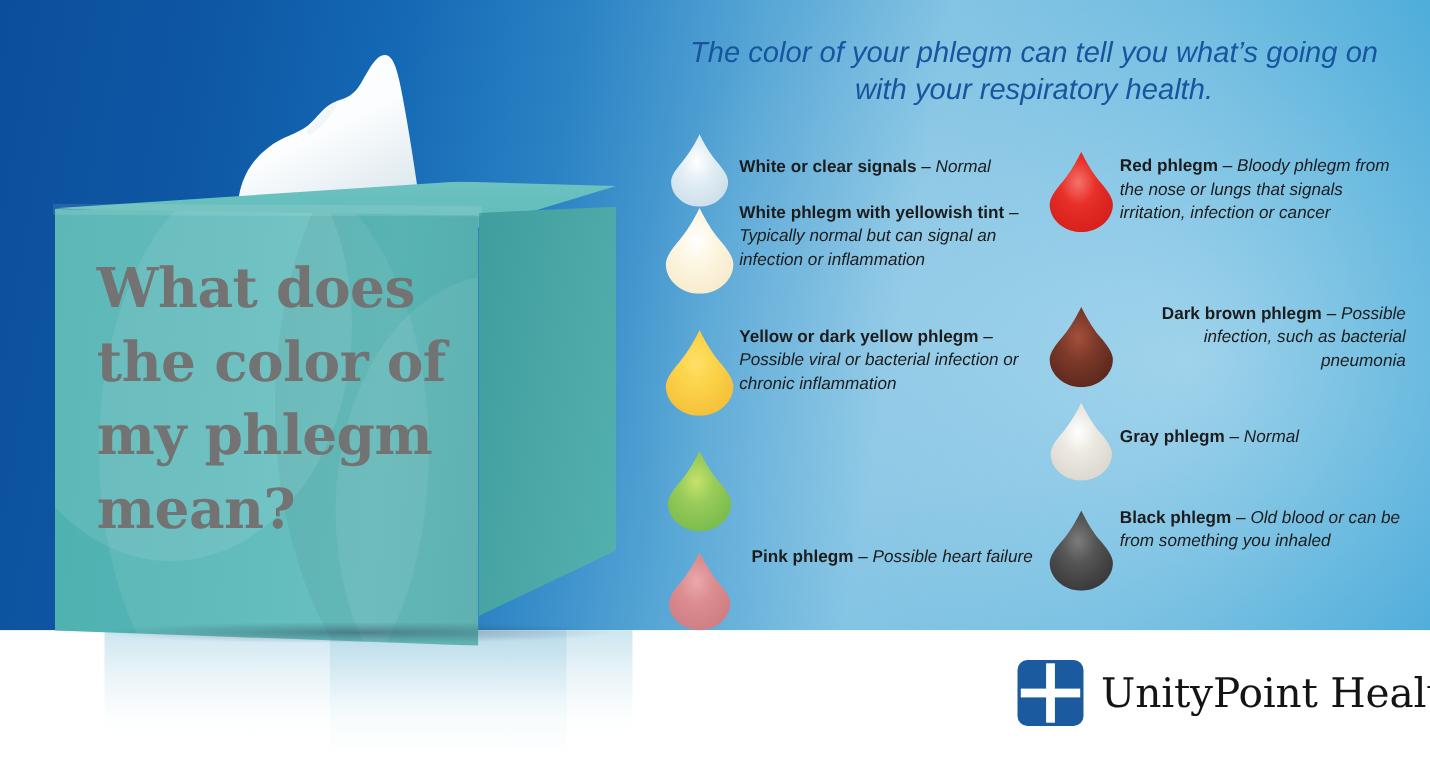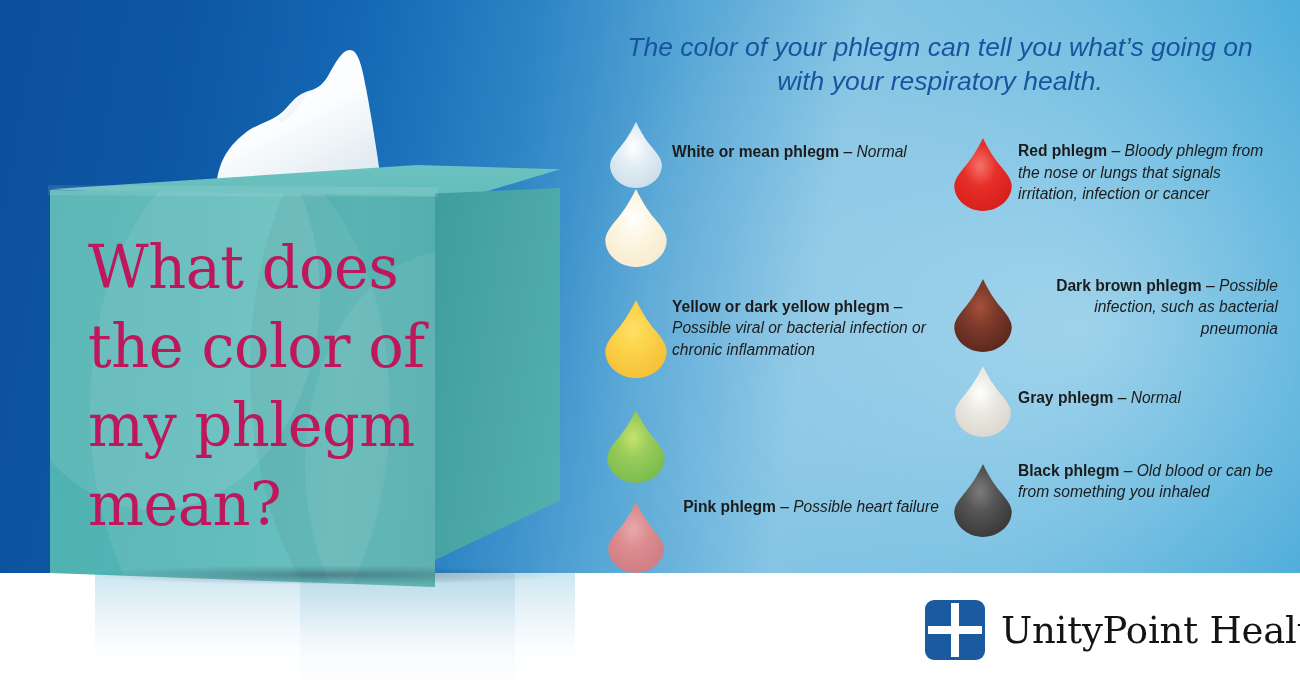--- a/index.html
+++ b/index.html
@@ -35,22 +35,22 @@
     background:linear-gradient(100deg,#3f9d9e 0%,#49a6a5 45%,#53b1af 100%);
     clip-path:polygon(0 1.5%,100% 0,100% 84%,0 100%);}
   .box-top{position:absolute;left:50px;top:165px;width:510px;height:42px;
     background:linear-gradient(180deg,#6bc2c0 0%,#63bcba 100%);
     clip-path:polygon(0 58%, 72% 0, 100% 10%, 75.5% 100%);}
   .box-lip{position:absolute;left:48px;top:185px;width:390px;height:12px;background:rgba(255,255,255,0.10);
     clip-path:polygon(0 0,100% 18%,100% 100%,0 86%);}
 
   
   .headline{position:absolute;left:88px;top:228px;width:360px;
-    color:#be185d;font-family:"DejaVu Serif",serif;font-weight:400;
-    font-size:59px;line-height:1.34;letter-spacing:-0.5px;}
+    color:#737373;font-family:"DejaVu Serif",serif;font-weight:700;
+    font-size:50px;line-height:1.34;letter-spacing:-0.5px;}
 
   
   .subhead{position:absolute;left:600px;top:30px;width:680px;text-align:center;
     color:#18559f;font-style:italic;font-size:26.5px;line-height:1.30;font-family:"Liberation Sans",sans-serif;}
 
   
   .col{position:absolute;}
   .col-left{left:600px;top:122px;width:350px;}
   .col-right{left:948px;top:134px;width:330px;}
   .row{position:relative;display:flex;align-items:flex-start;}
@@ -118,36 +118,37 @@
               <radialGradient id="g0" cx="45%" cy="38%" r="62%">
       <stop offset="0%" stop-color="#ffffff"></stop>
       <stop offset="45%" stop-color="#e3eef5"></stop>
       <stop offset="100%" stop-color="#cfe0ea"></stop>
     </radialGradient>
             </defs>
     <path d="M50 0 C 50 0, 62 26, 78 45 C 90 59, 98 70, 98 80 C 98 103, 76 122, 50 122
              C 24 122, 2 103, 2 80 C 2 70, 10 59, 22 45 C 38 26, 50 0, 50 0 Z" fill="url(#g0)"></path>
   </svg>
         </div>
-        <div class="txt" style="padding-top: 19px;"><b>White or mean phlegm</b><span> – </span><span>Normal</span></div>
+        <div class="txt" style="padding-top: 19px;"><b>White or clear signals</b><span> – </span><span>Normal</span></div>
       </div>
       <div class="row" style="position: absolute; left: 0px; top: 61px; width: 100%;">
         <div class="drop-cell" style="width: 72px; padding-top: 6px; display: flex; justify-content: center;">
           <svg class="dropsvg" width="64" height="78" viewBox="0 0 100 122" xmlns="http://www.w3.org/2000/svg">
     <defs>
               <radialGradient id="g1" cx="45%" cy="38%" r="62%">
       <stop offset="0%" stop-color="#ffffff"></stop>
       <stop offset="45%" stop-color="#fdf6e2"></stop>
       <stop offset="100%" stop-color="#f8ecd0"></stop>
     </radialGradient>
             </defs>
     <path d="M50 0 C 50 0, 62 26, 78 45 C 90 59, 98 70, 98 80 C 98 103, 76 122, 50 122
              C 24 122, 2 103, 2 80 C 2 70, 10 59, 22 45 C 38 26, 50 0, 50 0 Z" fill="url(#g1)"></path>
   </svg>
         </div>
+        <div class="txt" style="padding-top: 0px;"><b>White phlegm with yellowish tint</b><span> – </span><span>Typically normal but can signal an infection or inflammation</span></div>
       </div>
       <div class="row" style="position: absolute; left: 0px; top: 174px; width: 100%;">
         <div class="drop-cell" style="width: 72px; padding-top: 4px; display: flex; justify-content: center;">
           <svg class="dropsvg" width="64" height="78" viewBox="0 0 100 122" xmlns="http://www.w3.org/2000/svg">
     <defs>
               <radialGradient id="g2" cx="45%" cy="38%" r="62%">
       <stop offset="0%" stop-color="#ffe066"></stop>
       <stop offset="45%" stop-color="#fcd34a"></stop>
       <stop offset="100%" stop-color="#f5c23a"></stop>
     </radialGradient>

